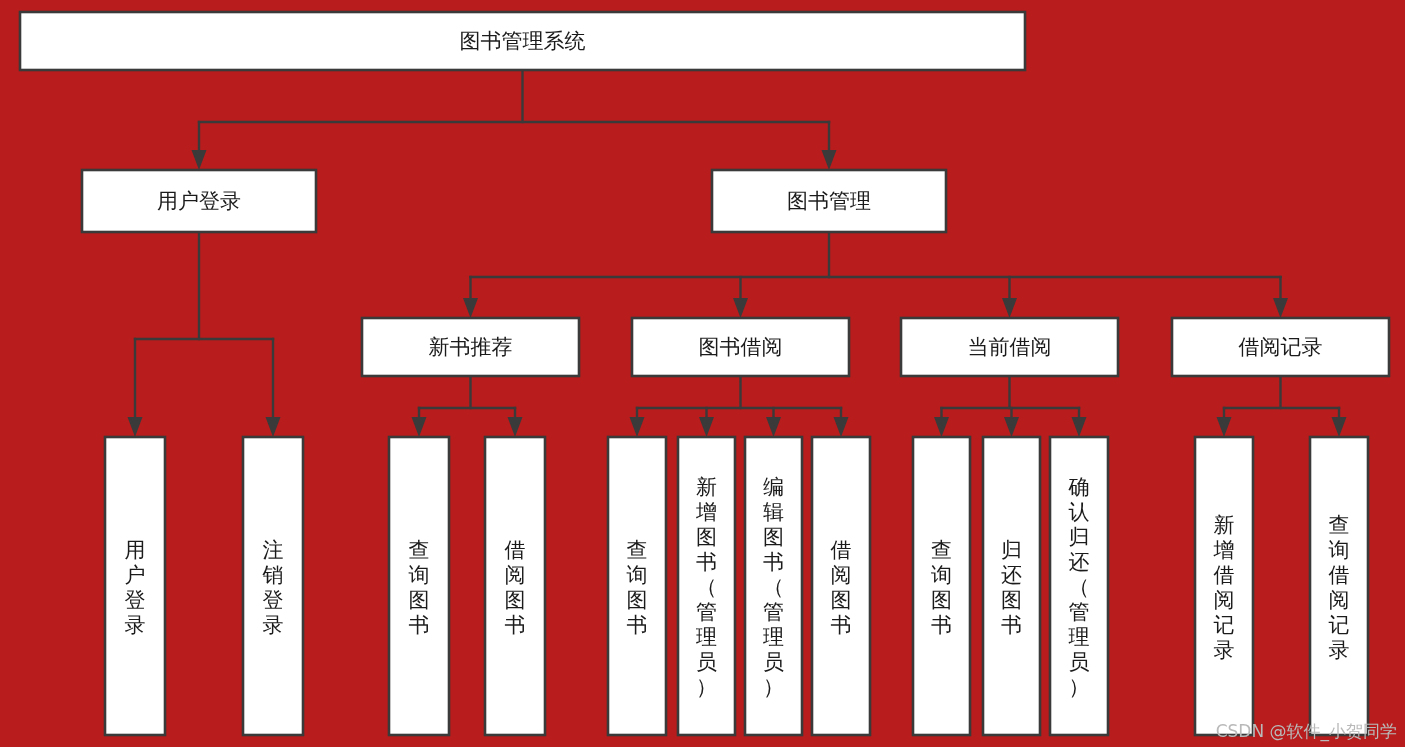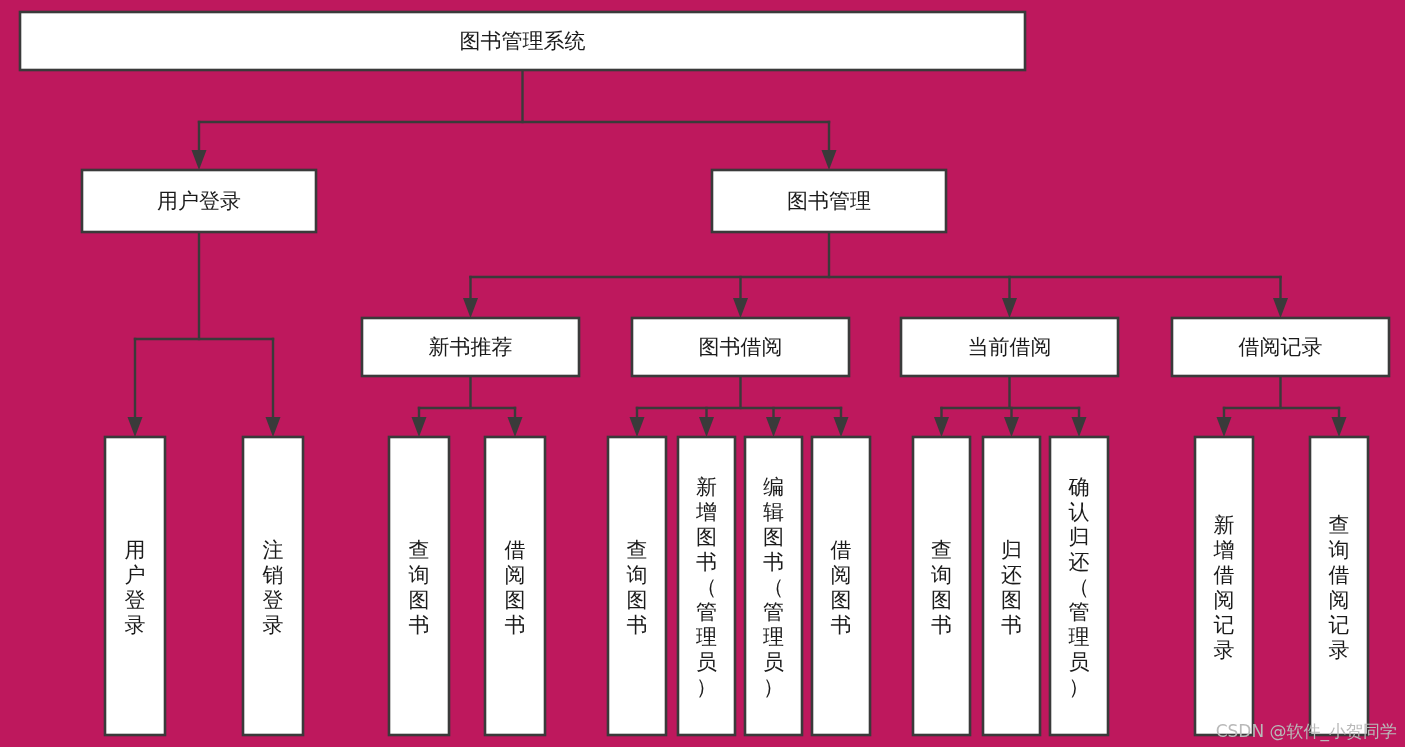--- a/index.html
+++ b/index.html
@@ -8,21 +8,21 @@
     padding: 0;
     background: #ffffff;
   }
   body {
     font-family: "DejaVu Sans", "Liberation Sans", sans-serif;
   }
   #diagram-root {
     position: relative;
     width: 1405px;
     height: 747px;
-    background: #be185d;
+    background: #b91c1c;
     overflow: hidden;
   }
   svg.diagram-canvas {
     position: absolute;
     left: 0;
     top: 0;
     width: 1405px;
     height: 747px;
     display: block;
   }

